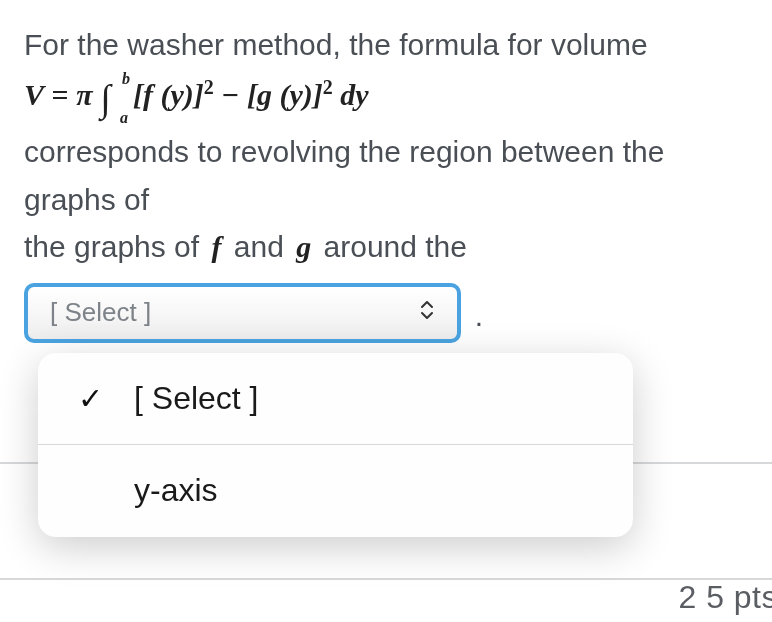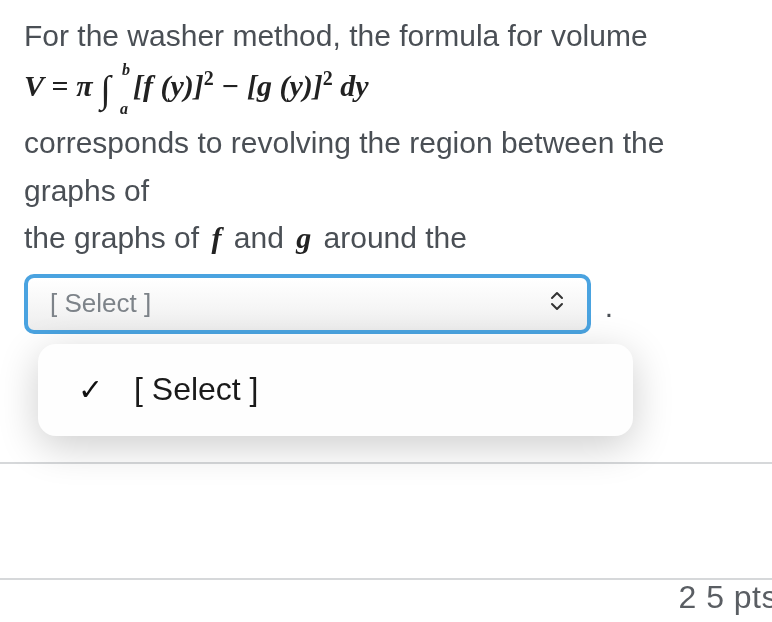--- a/index.html
+++ b/index.html
@@ -9,21 +9,21 @@
     }
     body {
       font-family: -apple-system, BlinkMacSystemFont, "Segoe UI", Helvetica, Arial, sans-serif;
       background: #ffffff;
       width: 772px;
       height: 622px;
       overflow: hidden;
       position: relative;
     }
     .question-container {
-      padding: 12px 24px 0 24px;
+      padding: 21px 24px 0 24px;
     }
     .question-text {
       font-size: 30px;
       line-height: 1.58;
       color: #4a4f55;
       font-weight: 400;
     }
     .math-formula {
       font-family: "Georgia", "Times New Roman", serif;
       font-style: italic;
@@ -63,21 +63,21 @@
     }
     .sup2 {
       font-size: 20px;
       vertical-align: super;
       font-style: normal;
       font-weight: bold;
     }
     .select-wrapper {
       margin-top: 12px;
       position: relative;
-      width: 567px;
+      width: 437px;
     }
     .select-box {
       width: 100%;
       height: 60px;
       border: 4px solid #4aa3e0;
       border-radius: 10px;
       background: linear-gradient(to bottom, #ffffff 0%, #f7f7f7 50%, #ededed 100%);
       display: flex;
       align-items: center;
       justify-content: space-between;
@@ -164,20 +164,24 @@
         </svg>
       </span>
     </div>
     <span class="period">.</span>
 
     <div class="dropdown">
       <div class="dropdown-item">
         <span class="check-col">✓</span>
         <span>[ Select ]</span>
       </div>
+      <div class="dropdown-item">
+        <span class="check-col"></span>
+        <span>y-axis</span>
+      </div>
     </div>
   </div>
 </div>
 
 <div class="hr-line hr1"></div>
 <div class="hr-line hr2"></div>
 
 <div class="pts-text">2 5 pts</div>
 
 </body></html>

